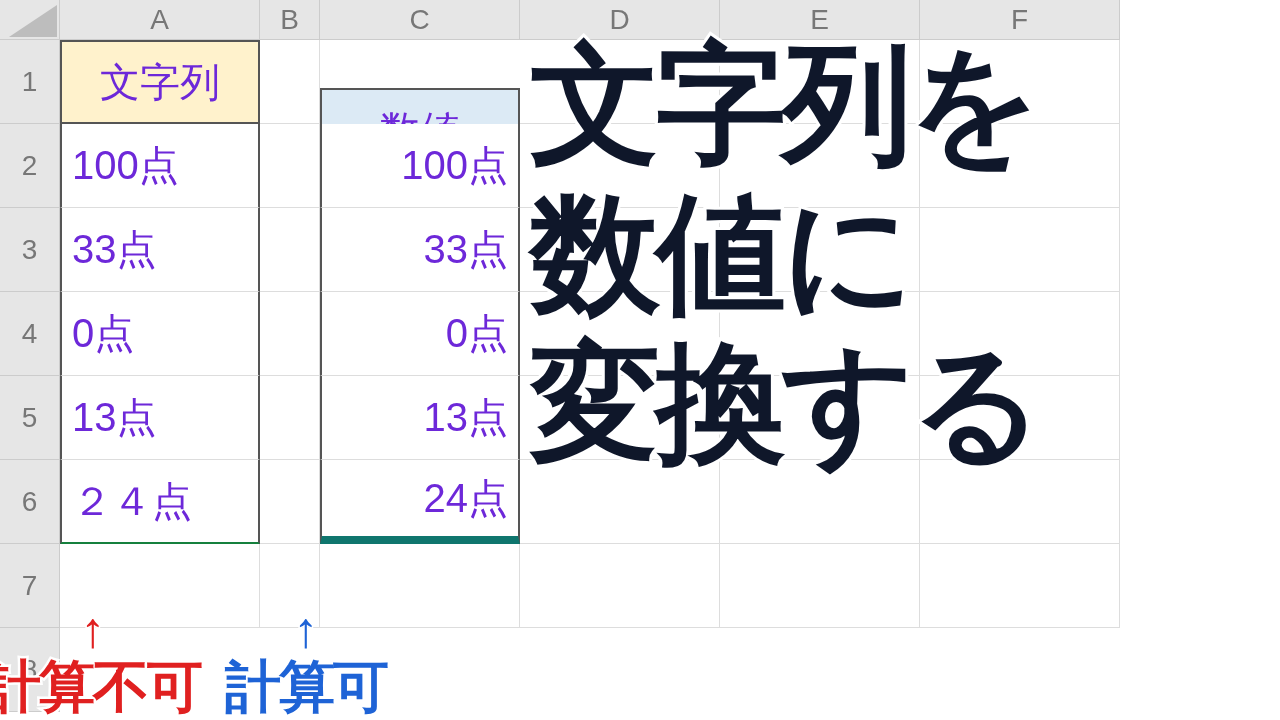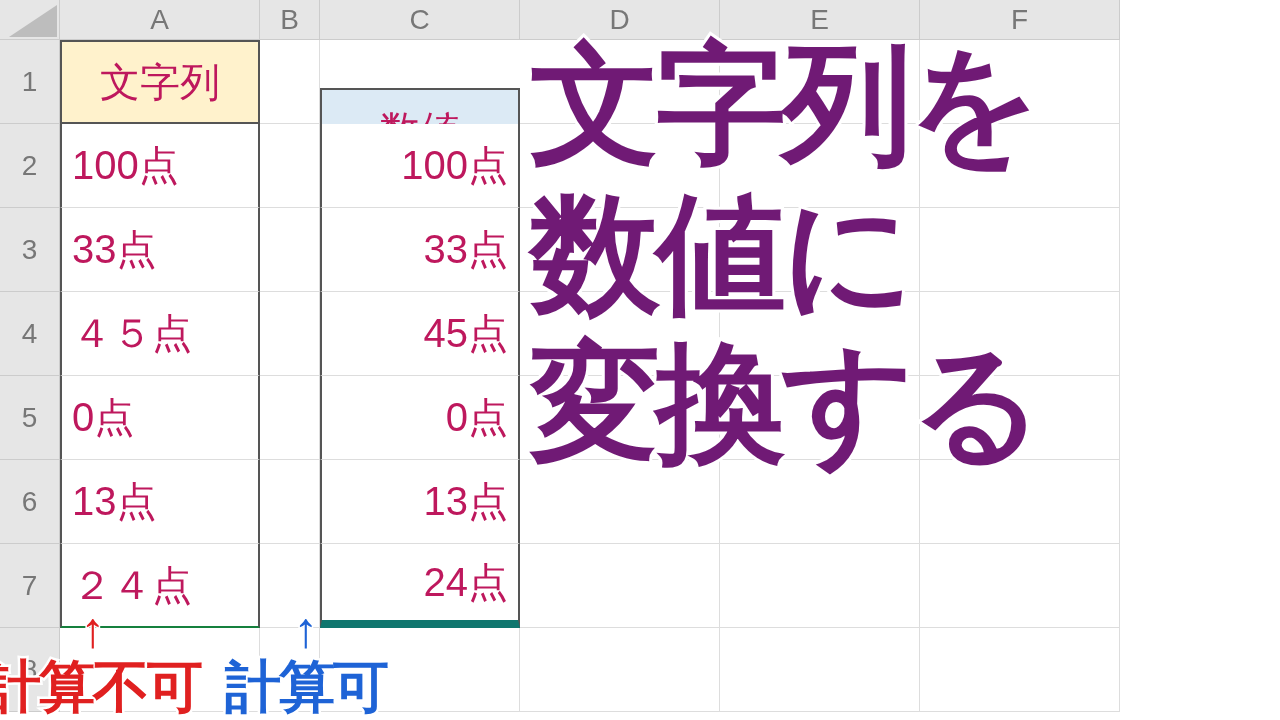--- a/index.html
+++ b/index.html
@@ -71,21 +71,21 @@
   .cells {
     position: absolute;
     top: 40px; left: 60px;
   }
   .row { display: flex; height: 84px; }
   .cell {
     border-right: 1px solid #ddd;
     border-bottom: 1px solid #ddd;
     height: 84px;
     font-size: 40px;
-    color: #be185d;
+    color: #6d28d9;
     display: flex;
     align-items: center;
     padding: 0 10px;
     background: #fff;
   }
   .col-A { width: 200px; }
   .col-B { width: 60px; }
   .col-C { width: 200px; }
   .col-D { width: 200px; }
   .col-E { width: 200px; }
@@ -101,21 +101,21 @@
   .data-a { justify-content: flex-start; border-left: 2px solid #555; border-right: 2px solid #555; }
   .data-a.last { border-bottom: 2px solid #15803d; }
   .data-c { justify-content: flex-end; border-left: 2px solid #555; border-right: 2px solid #555; }
   .data-c.last { border-bottom: 8px solid #0f766e; }
   .overlay-title {
     position: absolute;
     top: 30px; left: 530px;
     font-size: 130px;
     font-weight: 900;
     line-height: 1.15;
-    color: #701a75;
+    color: #0f172a;
     -webkit-text-stroke: 6px #ffffff;
     paint-order: stroke fill;
     letter-spacing: -4px;
   }
   .arrow-annot {
     position: absolute;
     display: flex;
     flex-direction: column;
     align-items: center;
   }
@@ -185,28 +185,20 @@
     </div>
     <div class="row">
       <div class="cell col-A data-a">33点</div>
       <div class="cell col-B"></div>
       <div class="cell col-C data-c">33点</div>
       <div class="cell col-D"></div>
       <div class="cell col-E"></div>
       <div class="cell col-F"></div>
     </div>
     <div class="row">
-      <div class="cell col-A data-a">４５点</div>
-      <div class="cell col-B"></div>
-      <div class="cell col-C data-c">45点</div>
-      <div class="cell col-D"></div>
-      <div class="cell col-E"></div>
-      <div class="cell col-F"></div>
-    </div>
-    <div class="row">
       <div class="cell col-A data-a">0点</div>
       <div class="cell col-B"></div>
       <div class="cell col-C data-c">0点</div>
       <div class="cell col-D"></div>
       <div class="cell col-E"></div>
       <div class="cell col-F"></div>
     </div>
     <div class="row">
       <div class="cell col-A data-a">13点</div>
       <div class="cell col-B"></div>

